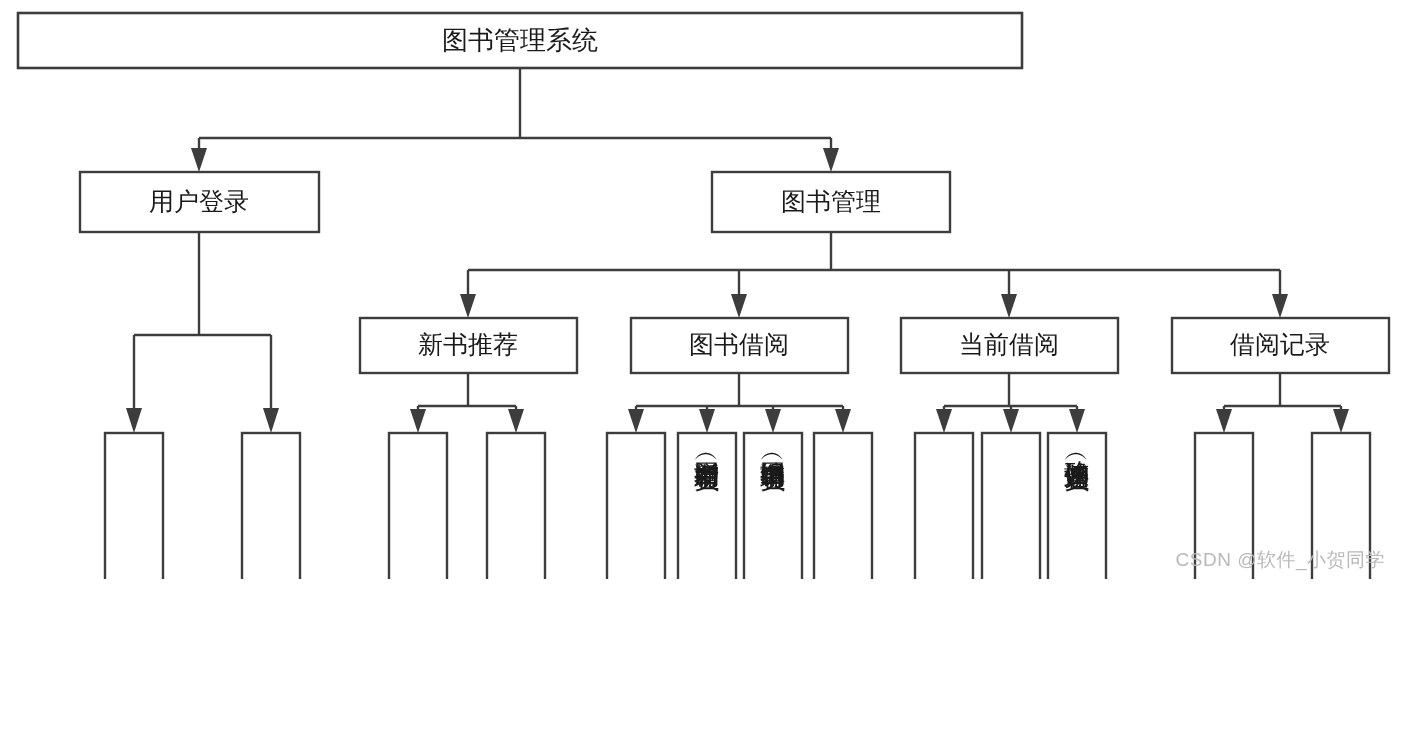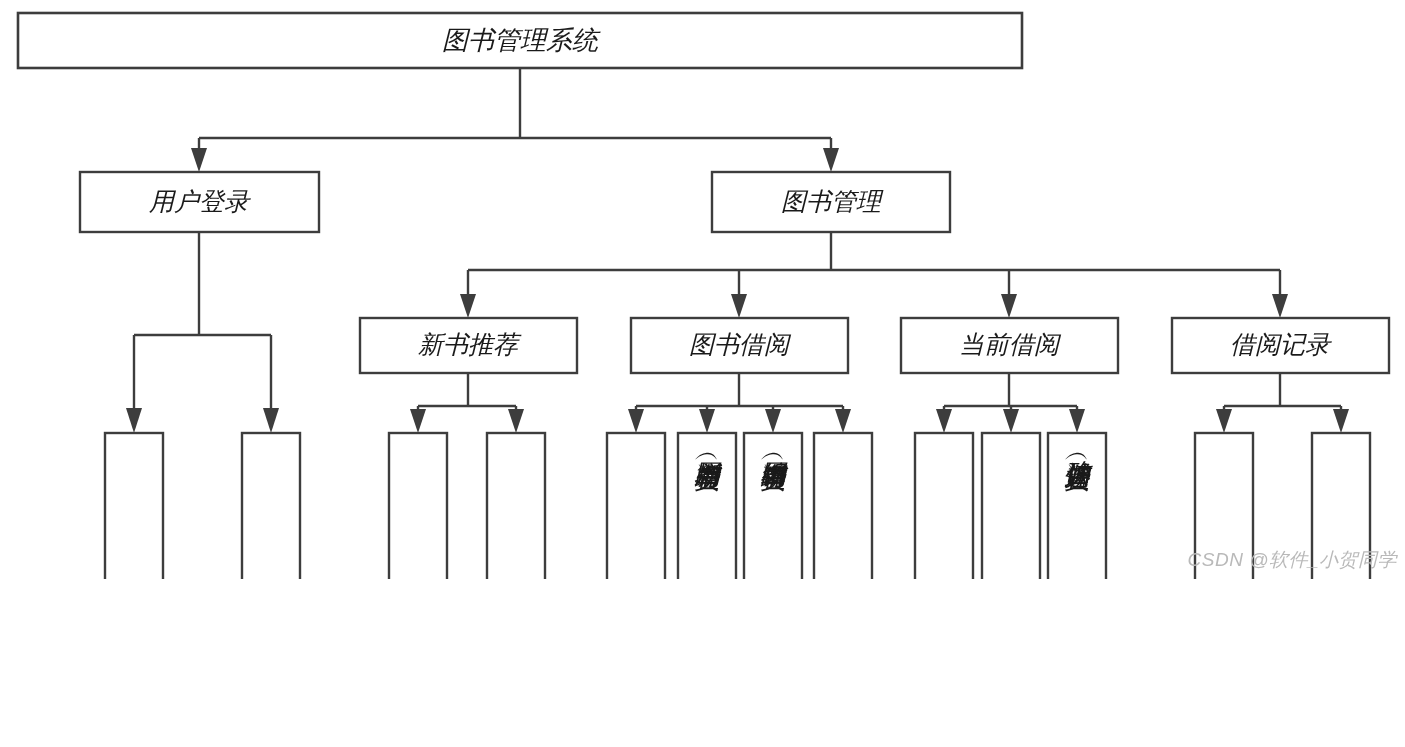--- a/index.html
+++ b/index.html
@@ -10,21 +10,20 @@
   }
   body {
     font-family: "Liberation Sans", "DejaVu Sans", sans-serif;
   }
   #diagram-root {
     position: relative;
     width: 1405px;
     height: 579px;
     background: #ffffff;
     overflow: hidden;
-    font-style: italic;
   }
   svg.chart-svg {
     position: absolute;
     top: 0;
     left: 0;
     width: 1405px;
     height: 747px;
     display: block;
   }
   .node-box {
@@ -70,21 +69,21 @@
     font-family: "Liberation Sans", "DejaVu Sans", sans-serif;
     font-size: 25px;
     line-height: 1.06;
     color: #1a1a1a;
     letter-spacing: 1px;
     white-space: nowrap;
     text-align: center;
   }
   .watermark {
     position: absolute;
-    right: 8px;
+    right: 20px;
     bottom: 6px;
     font-family: "Liberation Sans", "DejaVu Sans", sans-serif;
     font-size: 19px;
     color: #b9b9b9;
     letter-spacing: 0.5px;
     user-select: none;
     white-space: nowrap;
   }
 </style>
 </head>

